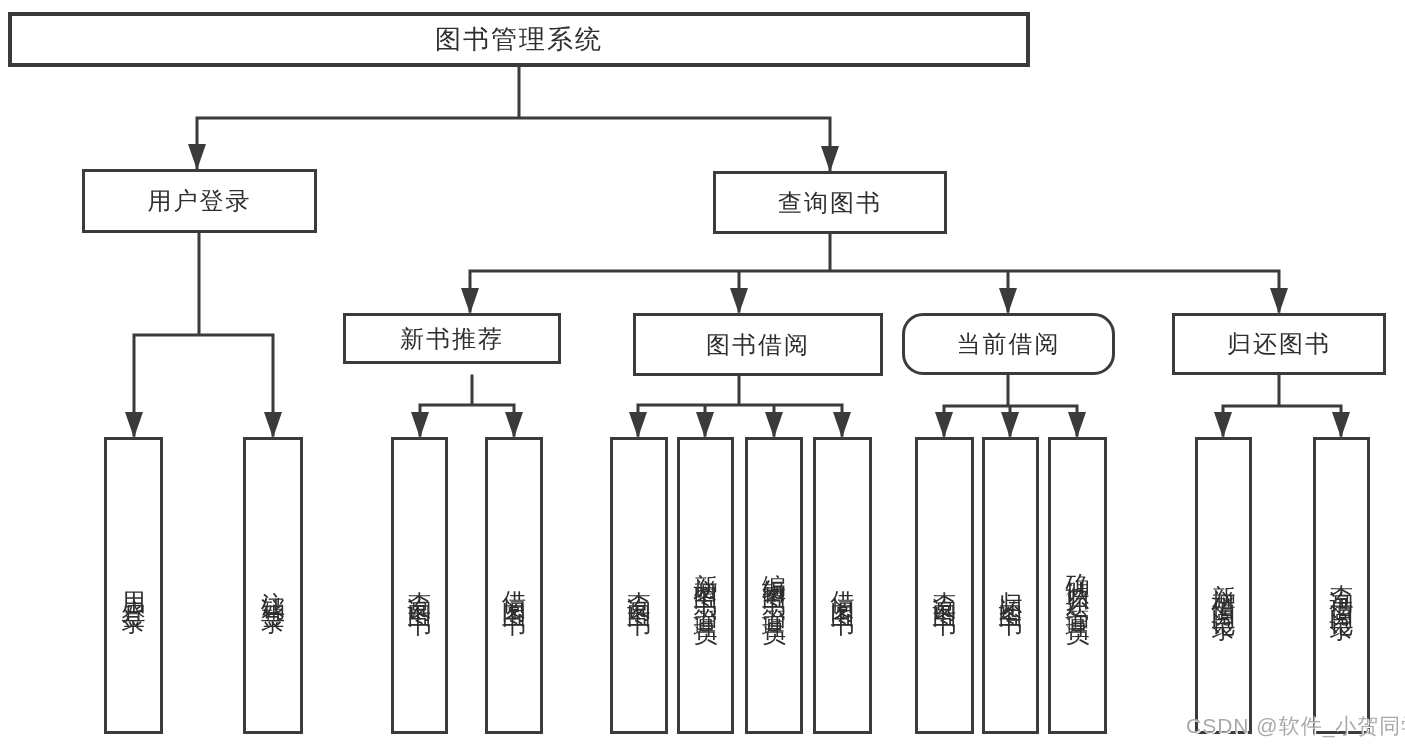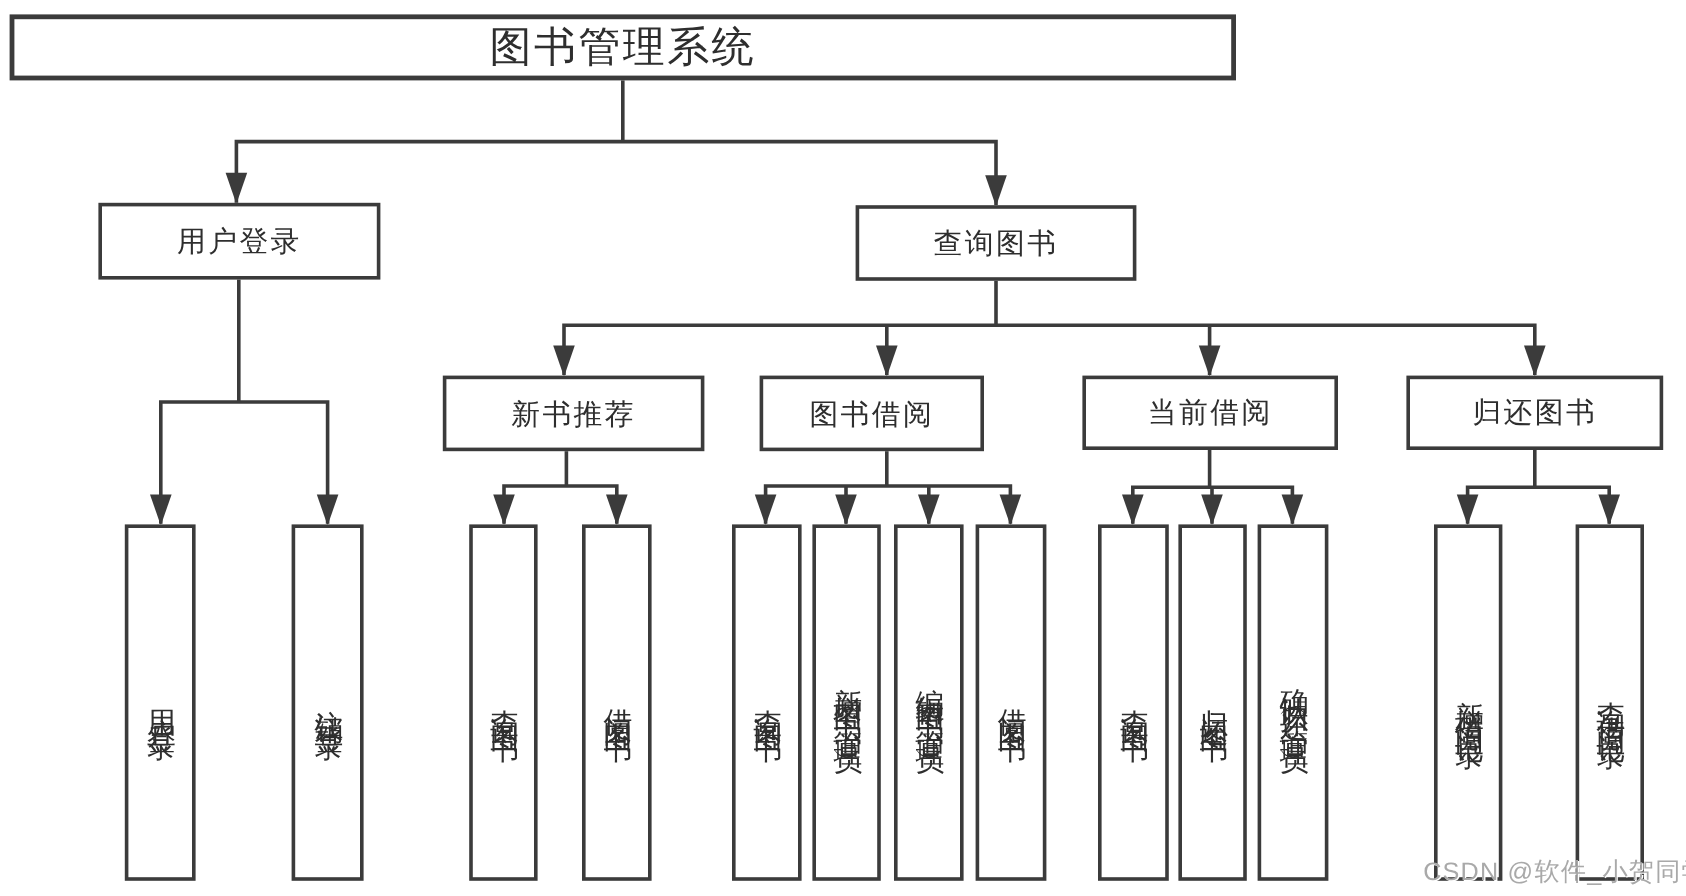--- a/index.html
+++ b/index.html
@@ -25,21 +25,21 @@
     align-items: center;
     justify-content: center;
   }
   .box.root { border-width: 4px; }
   .hlabel {
     color: #2e2e2e;
     font-size: 24px;
     letter-spacing: 2px;
     white-space: nowrap;
   }
-  .root .hlabel { font-size: 35px; }
+  .root .hlabel { font-size: 26px; }
   .vlabel {
     writing-mode: vertical-rl;
     text-orientation: mixed;
     color: #2e2e2e;
     font-size: 24px;
     letter-spacing: 7px;
     line-height: 1;
   }
   .watermark {
     position: absolute;
@@ -101,27 +101,27 @@
     <span class="hlabel">图书管理系统</span>
   </div>
 
   <div class="box" style="left:82px; top:169px; width:235px; height:64px;">
     <span class="hlabel">用户登录</span>
   </div>
   <div class="box" style="left:713px; top:171px; width:234px; height:63px;">
     <span class="hlabel">查询图书</span>
   </div>
 
-  <div class="box" style="left:369px; top:313px; width:218px; height:63px;">
+  <div class="box" style="left:343px; top:313px; width:218px; height:51px;">
     <span class="hlabel">新书推荐</span>
   </div>
-  <div class="box" style="left:633px; top:313px; width:187px; height:63px;">
+  <div class="box" style="left:633px; top:313px; width:250px; height:63px;">
     <span class="hlabel">图书借阅</span>
   </div>
-  <div class="box" style="left:902px; top:313px; width:213px; height:62px;">
+  <div class="box" style="left:902px; top:313px; width:213px; height:62px;border-radius:21px;">
     <span class="hlabel">当前借阅</span>
   </div>
   <div class="box" style="left:1172px; top:313px; width:214px; height:62px;">
     <span class="hlabel">归还图书</span>
   </div>
 
   <div class="box" style="left:104px; top:437px; width:59px; height:297px;">
     <span class="vlabel">用户登录</span>
   </div>
   <div class="box" style="left:243px; top:437px; width:60px; height:297px;">

